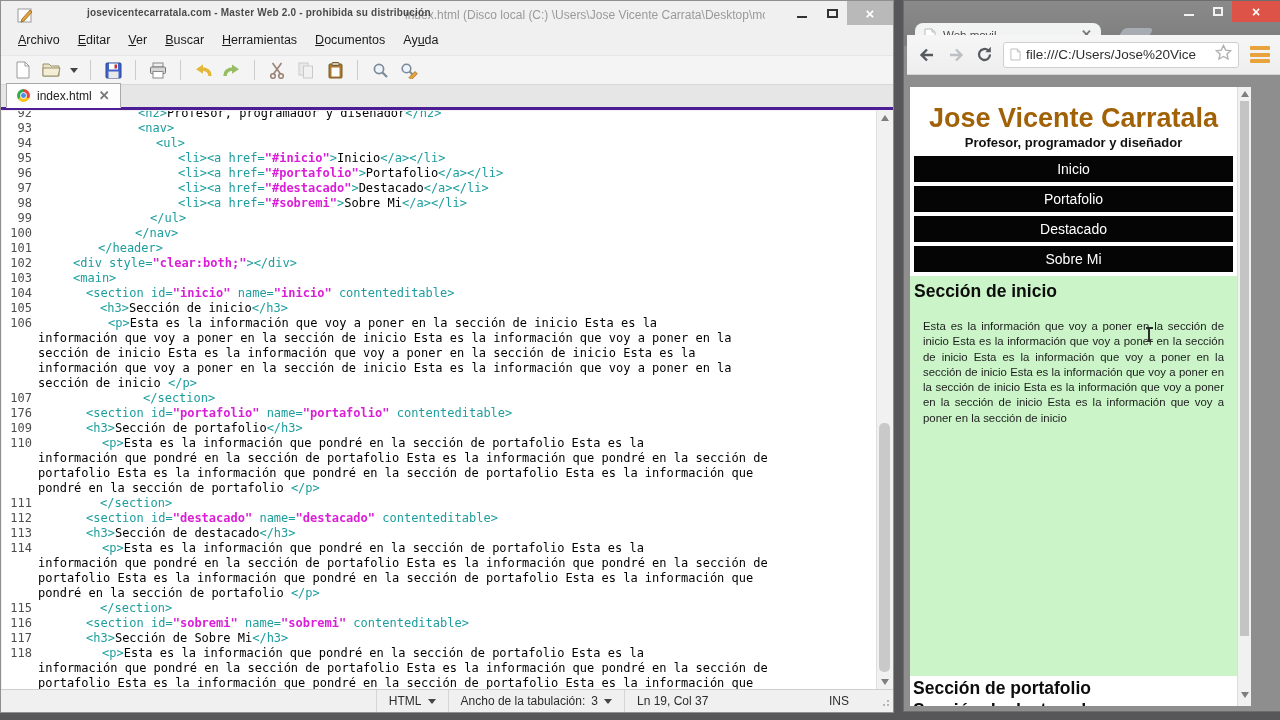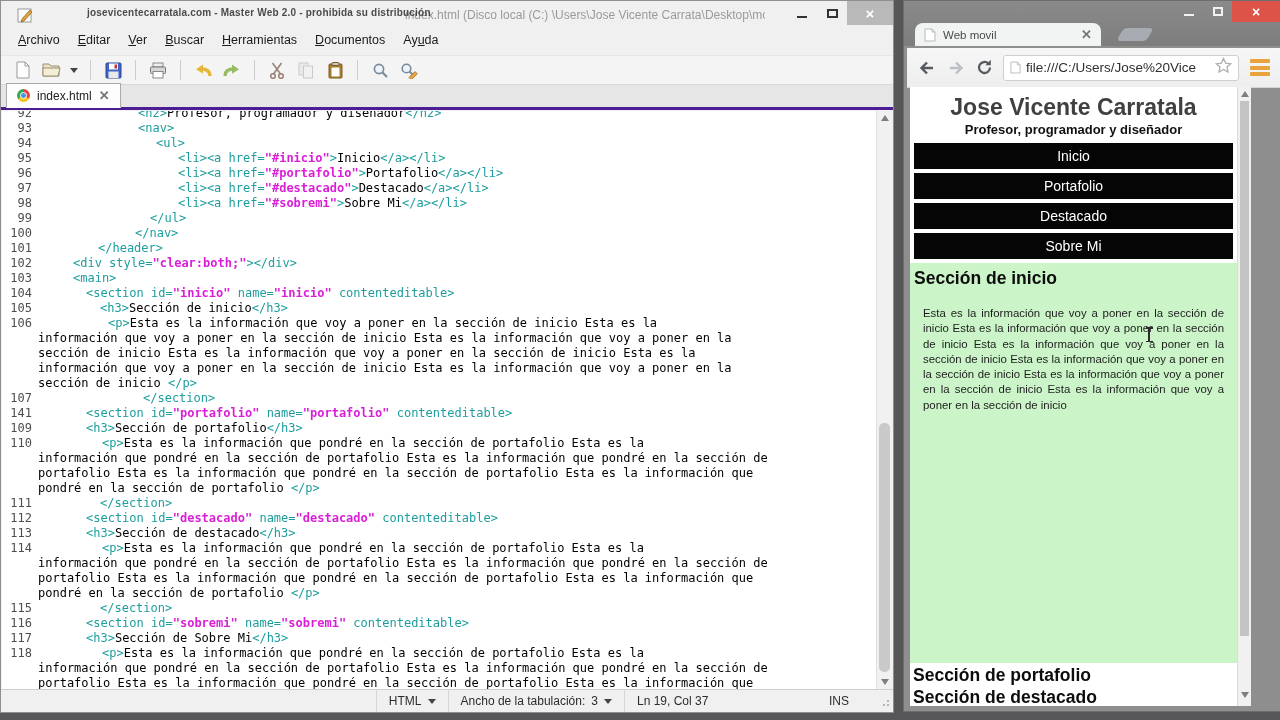--- a/index.html
+++ b/index.html
@@ -107,40 +107,40 @@
   .btab .label { flex:1; }
   .btab-stub { position:absolute; left:216px; top:27px; width:30px; height:13px;
     background:#a6acb1; border-radius:4px; transform:skewX(-30deg); }
   .bwin-btns { position:absolute; right:0; top:0; display:flex; }
   .bwb { width:29px; height:21px; display:flex; align-items:center; justify-content:center; }
   .bwb-min i { display:block; width:10px; height:2px; background:#f2f2f2; margin-top:7px; }
   .bwb-max i { display:block; width:10px; height:9px; border:2px solid #f2f2f2; }
   .bwb-close { width:48px; background:#dd5348; color:#fff; font-size:14px; font-weight:bold; }
 
   .btoolbar {
-    position:absolute; left:3px; right:0; top:47px; height:40px;
+    position:absolute; left:3px; right:0; top:34px; height:40px;
     background:linear-gradient(#f6f6f6,#eeeeee); border-bottom:1px solid #d4d4d4;
     display:flex; align-items:center; padding:0 8px 0 10px; gap:9px;
   }
   .nav-ico { display:flex; align-items:center; justify-content:center; }
   .urlbar {
     flex:1; height:26px; background:#fff; border:1px solid #cfcfcf; border-radius:3px;
     display:flex; align-items:center; gap:5px; padding:0 6px; min-width:0;
   }
   .url-text { flex:1; font-size:13.5px; color:#2f2f2f; white-space:nowrap; overflow:hidden; }
   .hamburger { display:flex; flex-direction:column; gap:2.5px; padding:2px; }
   .hamburger i { display:block; width:20px; height:4px; background:#e8a33d; border-radius:1px; }
 
   .bcontent { position:absolute; left:6px; top:86px; width:341px; bottom:5px; background:#fff; overflow:hidden; }
   .bpage { position:absolute; left:0; top:0; right:14px; bottom:0; overflow:hidden; }
   .bscroll { position:absolute; right:0; top:0; width:14px; bottom:0;
     background:#f1f1f1; border-left:1px solid #dcdcdc; }
   .bthumb { position:absolute; left:2px; right:2px; top:14px; height:535px; background:#c4c4c4; }
 
-  .p-h1 { text-align:center; font-size:23px; font-weight:bold; color:#404040; margin:7px 0 1px; }
+  .p-h1 { text-align:center; font-size:27px; font-weight:bold; color:#a16207; margin:16px 0 1px; }
   .p-h2 { text-align:center; font-size:13px; font-weight:bold; color:#111; margin:0 0 6px; }
   .navbtn { margin:0 4px 4px; height:26px; background:#050505; color:#fff;
     display:flex; align-items:center; justify-content:center; font-size:14px; }
   .gsection { position:relative; margin-top:2px; height:400px; background:#cbf5c8; }
   .gsection h3 { margin:0; padding:5px 0 0 4px; font-size:17.5px; font-weight:bold; color:#0d0d0d; }
   .gsection p { margin:17px 13px 0; text-align:justify; font-size:11.4px; line-height:15.3px; color:#1c1c1c; }
   .ibeam { position:absolute; left:238px; top:240px; width:2px; height:15px; background:#2c2c2c; }
   .ibeam:before, .ibeam:after { content:""; position:absolute; left:-2.5px; width:7px; height:1.5px; background:#2c2c2c; }
   .ibeam:before { top:0; } .ibeam:after { bottom:0; }
   .bheading { font-size:17.5px; font-weight:bold; color:#0d0d0d; margin:0 0 2px 3px; line-height:20px; }
@@ -290,21 +290,21 @@
         <div class="crow"><span class="ln">102</span><span class="code" style="padding-left: 35px;"><span class="tk-t">&lt;div style=</span><span class="tk-s">"clear:both;"</span><span class="tk-t">&gt;&lt;/div&gt;</span></span></div>
         <div class="crow"><span class="ln">103</span><span class="code" style="padding-left: 35px;"><span class="tk-t">&lt;main&gt;</span></span></div>
         <div class="crow"><span class="ln">104</span><span class="code" style="padding-left: 48px;"><span class="tk-t">&lt;section id=</span><span class="tk-s">"inicio"</span><span class="tk-t"> name=</span><span class="tk-s">"inicio"</span><span class="tk-t"> contenteditable&gt;</span></span></div>
         <div class="crow"><span class="ln">105</span><span class="code" style="padding-left: 62px;"><span class="tk-t">&lt;h3&gt;</span><span class="tk-x">Sección de inicio</span><span class="tk-t">&lt;/h3&gt;</span></span></div>
         <div class="crow"><span class="ln">106</span><span class="code" style="padding-left: 70px;"><span class="tk-t">&lt;p&gt;</span><span class="tk-x">Esta es la información que voy a poner en la sección de inicio Esta es la</span></span></div>
         <div class="crow"><span class="ln"></span><span class="code" style="padding-left: 0px;"><span class="tk-x">información que voy a poner en la sección de inicio Esta es la información que voy a poner en la</span></span></div>
         <div class="crow"><span class="ln"></span><span class="code" style="padding-left: 0px;"><span class="tk-x">sección de inicio Esta es la información que voy a poner en la sección de inicio Esta es la</span></span></div>
         <div class="crow"><span class="ln"></span><span class="code" style="padding-left: 0px;"><span class="tk-x">información que voy a poner en la sección de inicio Esta es la información que voy a poner en la</span></span></div>
         <div class="crow"><span class="ln"></span><span class="code" style="padding-left: 0px;"><span class="tk-x">sección de inicio </span><span class="tk-t">&lt;/p&gt;</span></span></div>
         <div class="crow"><span class="ln">107</span><span class="code" style="padding-left: 105px;"><span class="tk-t">&lt;/section&gt;</span></span></div>
-        <div class="crow"><span class="ln">141</span><span class="code" style="padding-left: 48px;"><span class="tk-t">&lt;section id=</span><span class="tk-s">"portafolio"</span><span class="tk-t"> name=</span><span class="tk-s">"portafolio"</span><span class="tk-t"> contenteditable&gt;</span></span></div>
+        <div class="crow"><span class="ln">176</span><span class="code" style="padding-left: 48px;"><span class="tk-t">&lt;section id=</span><span class="tk-s">"portafolio"</span><span class="tk-t"> name=</span><span class="tk-s">"portafolio"</span><span class="tk-t"> contenteditable&gt;</span></span></div>
         <div class="crow"><span class="ln">109</span><span class="code" style="padding-left: 48px;"><span class="tk-t">&lt;h3&gt;</span><span class="tk-x">Sección de portafolio</span><span class="tk-t">&lt;/h3&gt;</span></span></div>
         <div class="crow"><span class="ln">110</span><span class="code" style="padding-left: 64px;"><span class="tk-t">&lt;p&gt;</span><span class="tk-x">Esta es la información que pondré en la sección de portafolio Esta es la</span></span></div>
         <div class="crow"><span class="ln"></span><span class="code" style="padding-left: 0px;"><span class="tk-x">información que pondré en la sección de portafolio Esta es la información que pondré en la sección de</span></span></div>
         <div class="crow"><span class="ln"></span><span class="code" style="padding-left: 0px;"><span class="tk-x">portafolio Esta es la información que pondré en la sección de portafolio Esta es la información que</span></span></div>
         <div class="crow"><span class="ln"></span><span class="code" style="padding-left: 0px;"><span class="tk-x">pondré en la sección de portafolio </span><span class="tk-t">&lt;/p&gt;</span></span></div>
         <div class="crow"><span class="ln">111</span><span class="code" style="padding-left: 62px;"><span class="tk-t">&lt;/section&gt;</span></span></div>
         <div class="crow"><span class="ln">112</span><span class="code" style="padding-left: 48px;"><span class="tk-t">&lt;section id=</span><span class="tk-s">"destacado"</span><span class="tk-t"> name=</span><span class="tk-s">"destacado"</span><span class="tk-t"> contenteditable&gt;</span></span></div>
         <div class="crow"><span class="ln">113</span><span class="code" style="padding-left: 48px;"><span class="tk-t">&lt;h3&gt;</span><span class="tk-x">Sección de destacado</span><span class="tk-t">&lt;/h3&gt;</span></span></div>
         <div class="crow"><span class="ln">114</span><span class="code" style="padding-left: 64px;"><span class="tk-t">&lt;p&gt;</span><span class="tk-x">Esta es la información que pondré en la sección de portafolio Esta es la</span></span></div>
         <div class="crow"><span class="ln"></span><span class="code" style="padding-left: 0px;"><span class="tk-x">información que pondré en la sección de portafolio Esta es la información que pondré en la sección de</span></span></div>

